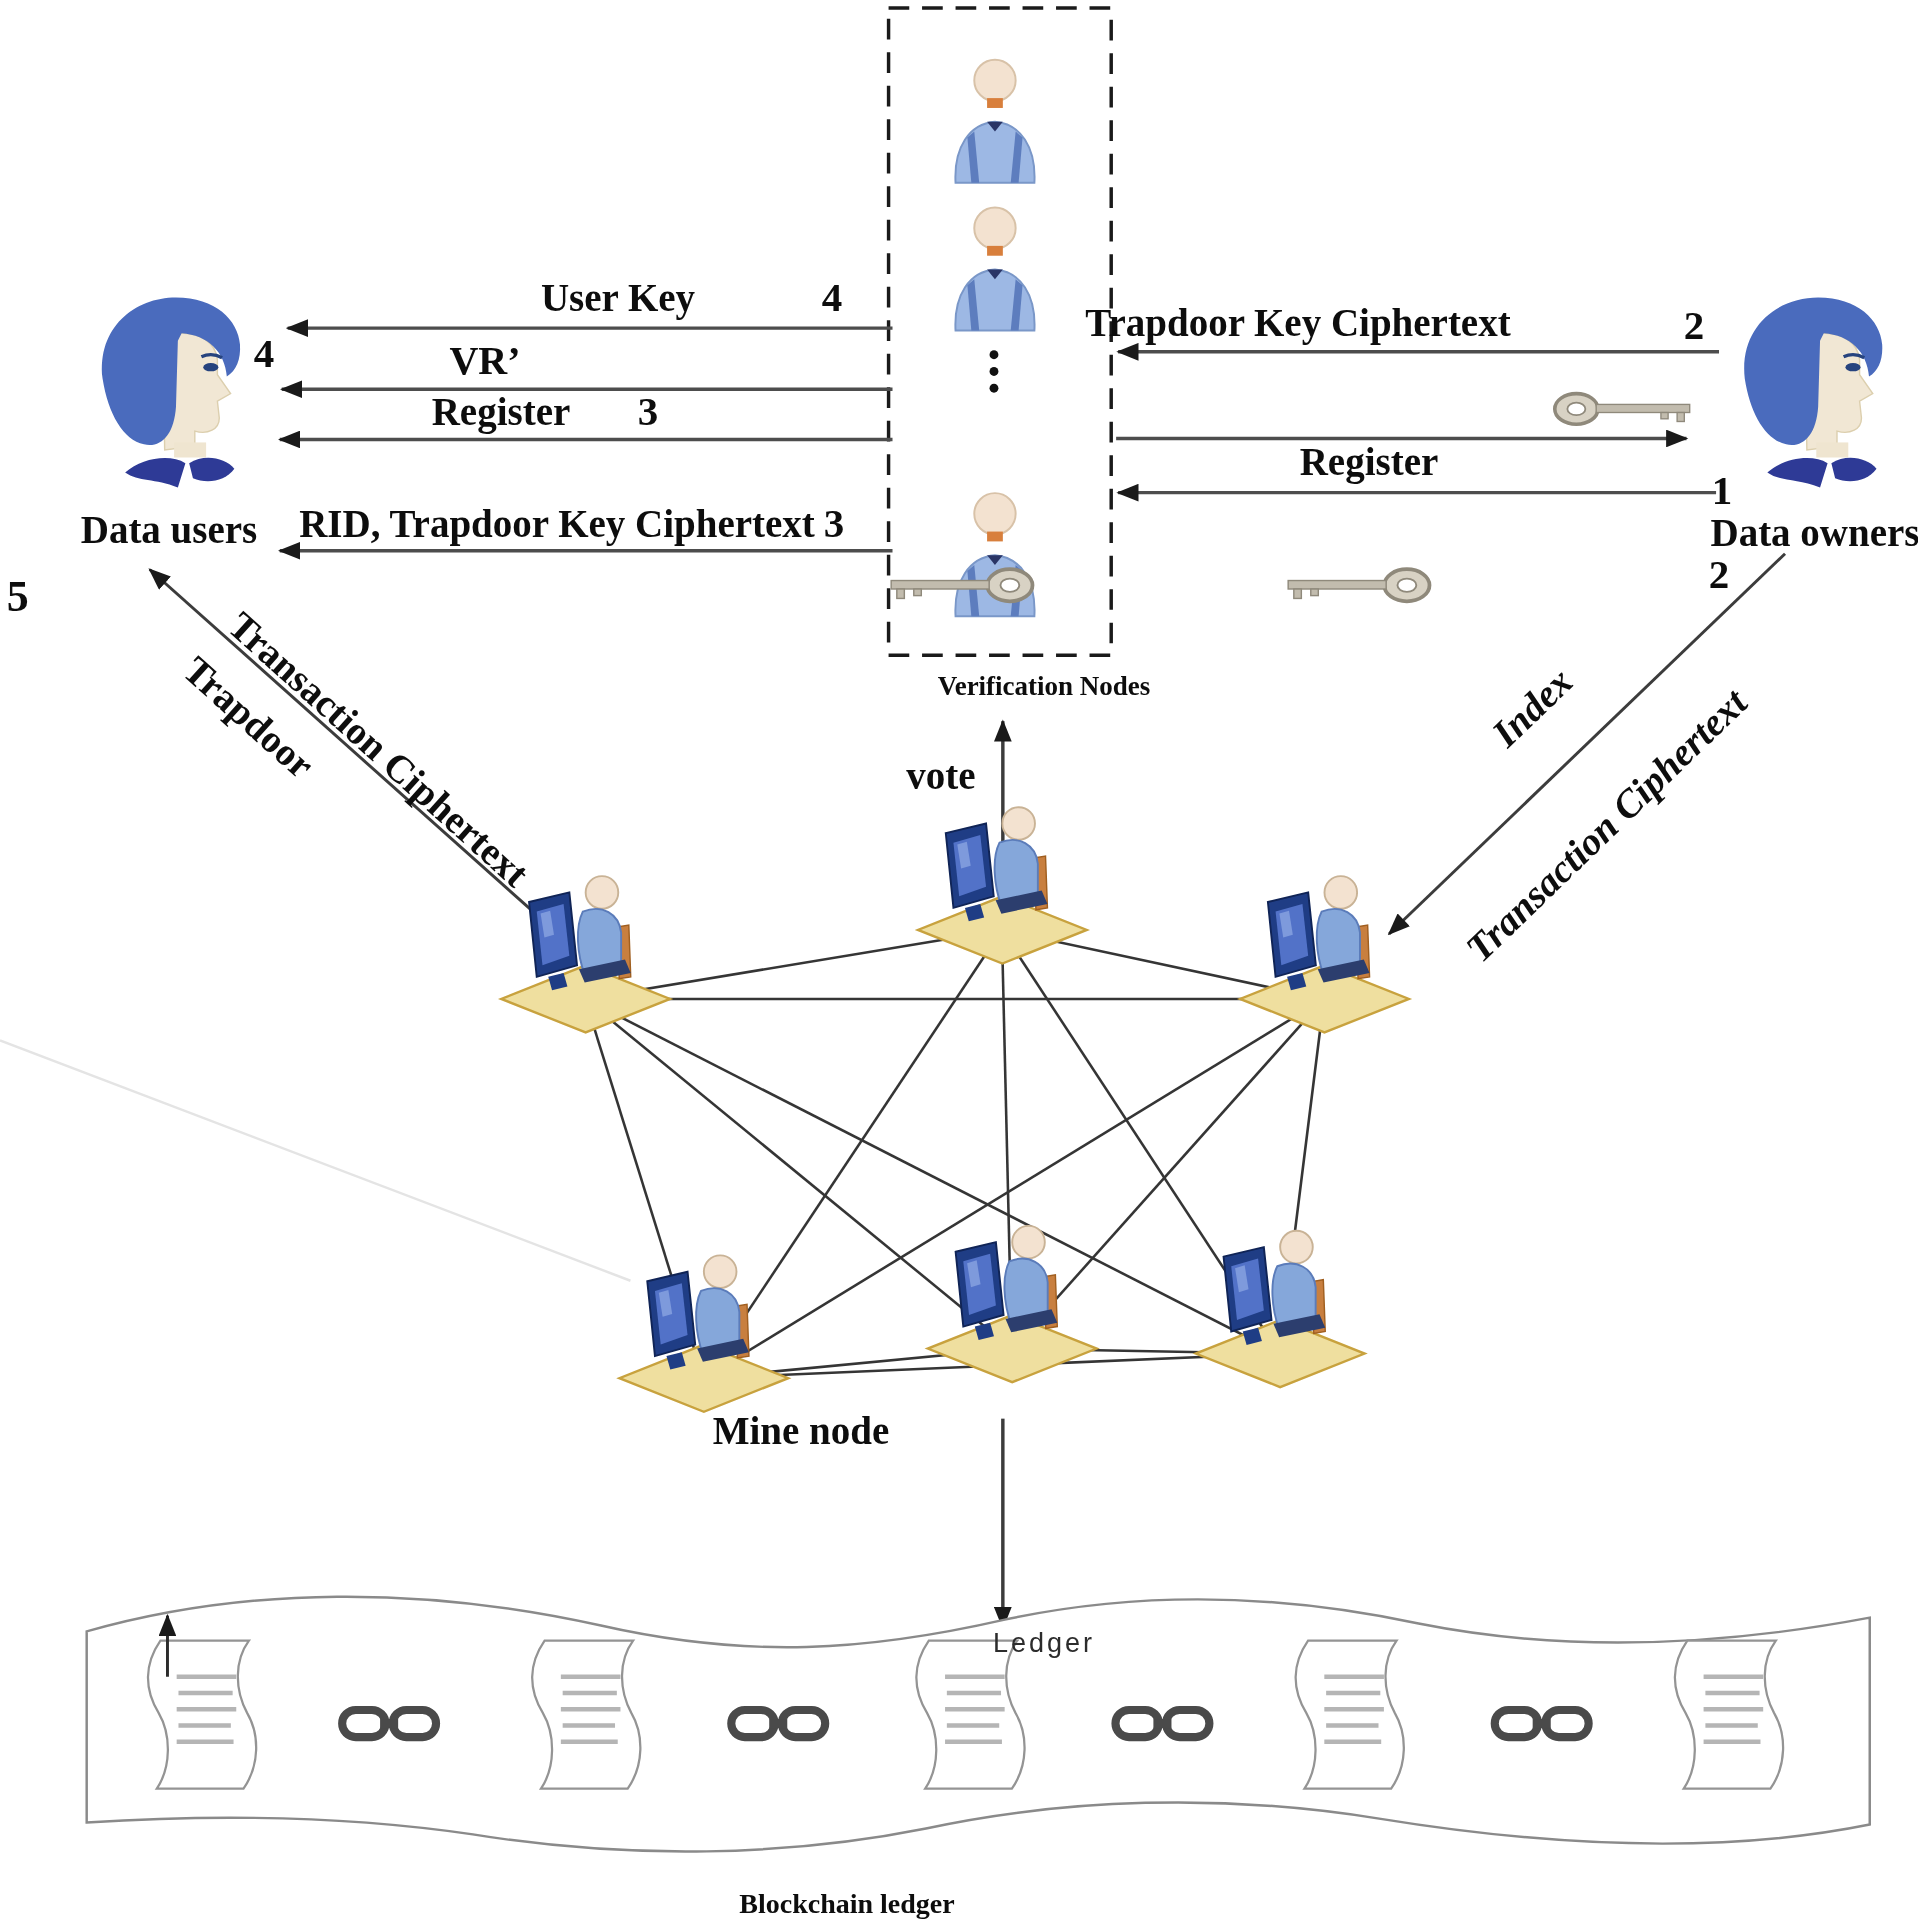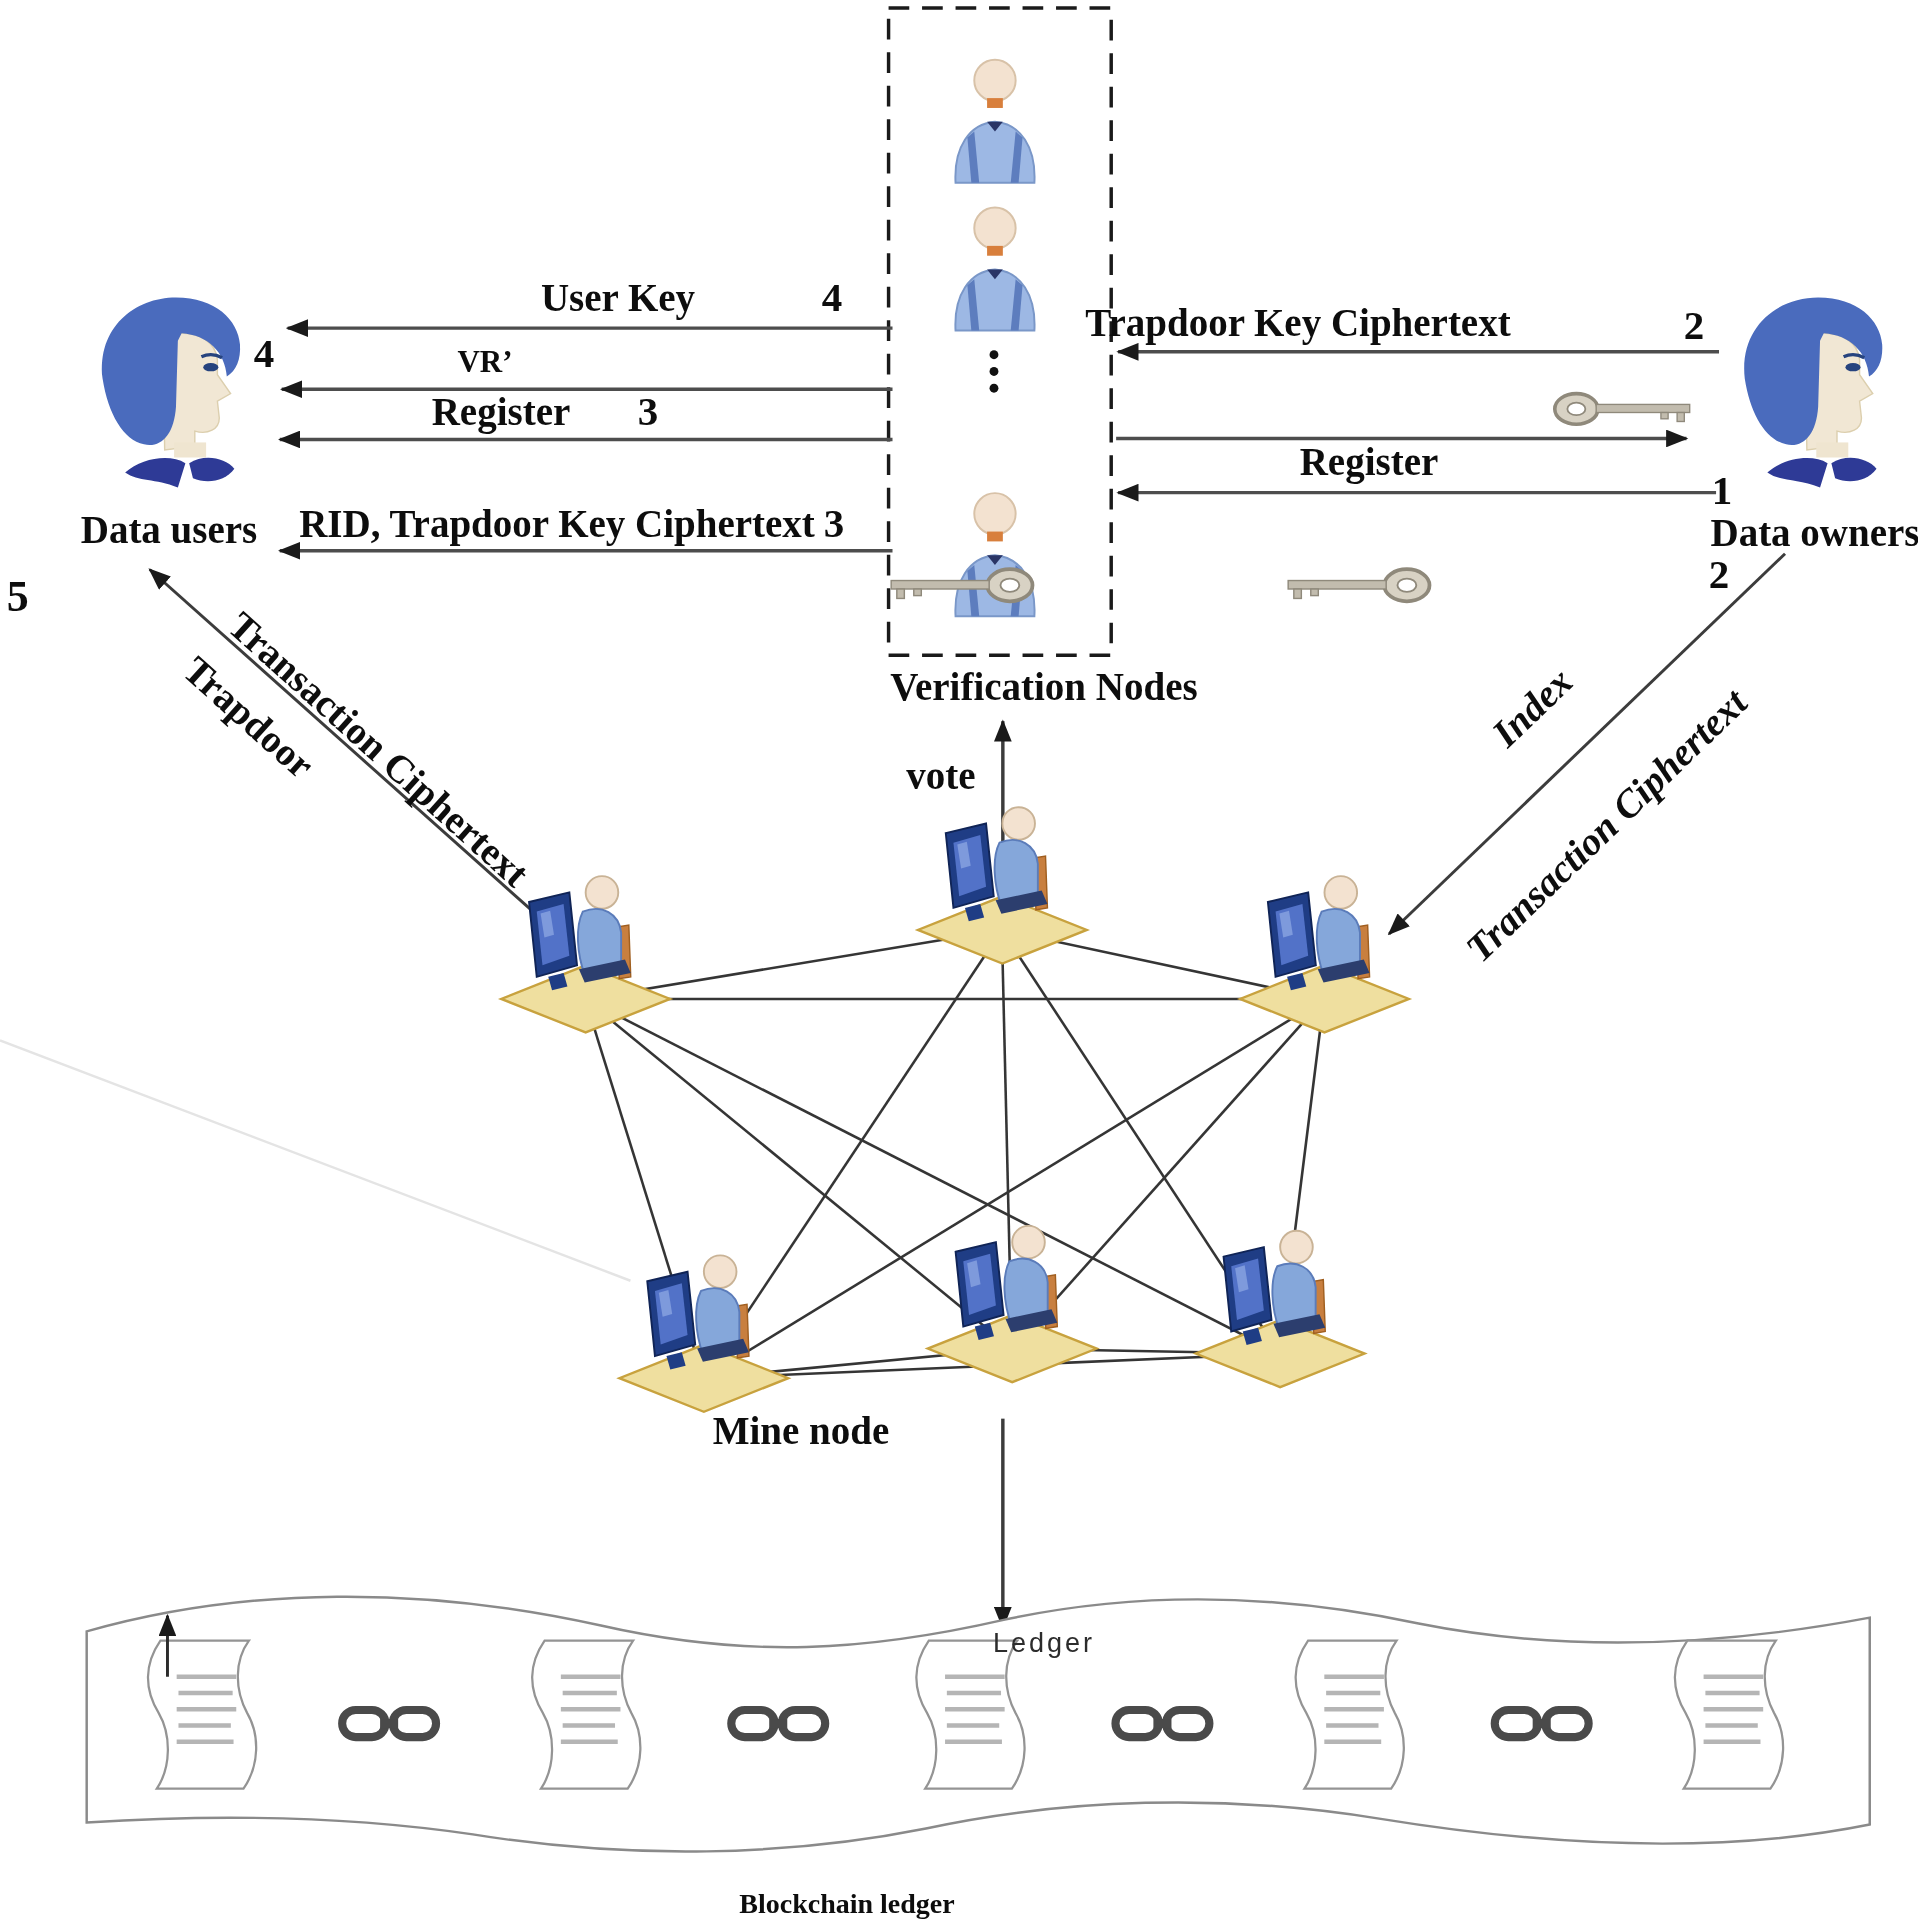--- a/index.html
+++ b/index.html
@@ -6,21 +6,21 @@
   #fig{position:relative;width:1919px;height:1931px;background:#fff;overflow:hidden;
        font-family:"Liberation Serif",serif;}
   svg{position:absolute;left:0;top:0;}
   .lbl{position:absolute;transform:translate(-50%,-50%);font-family:"Liberation Serif",serif;
        font-weight:700;color:#0d0d0d;white-space:nowrap;font-size:39px;line-height:1;}
   .num{font-size:41px;}
   .rot42{transform:translate(-50%,-50%) rotate(42deg);}
   .rotm44{transform:translate(-50%,-50%) rotate(-44deg);}
   .ledger-word{font-family:"Liberation Sans",sans-serif;font-weight:400;letter-spacing:3px;
        color:#2c2c2c;font-size:27px;}
-  .small{font-size:31px;}
+  .small{font-size:40px;}
 </style>
 </head>
 <body>
 
 <div id="fig">
 
 <svg width="1919" height="1931" viewBox="0 0 1948 1960">
   <defs>
     <marker id="ah" viewBox="0 0 10 8" refX="9.2" refY="4" markerWidth="23" markerHeight="18" orient="auto-start-reverse" markerUnits="userSpaceOnUse">
       <path d="M0,0 L10,4 L0,8 Z" fill="#1a1a1a"></path>
@@ -157,21 +157,21 @@
   <use href="#docIcon" x="1295" y="1658" width="150" height="165"></use>
   <use href="#docIcon" x="1680" y="1658" width="150" height="165"></use>
   <use href="#chainIcon" x="340" y="1722" width="110" height="55"></use>
   <use href="#chainIcon" x="735" y="1722" width="110" height="55"></use>
   <use href="#chainIcon" x="1125" y="1722" width="110" height="55"></use>
   <use href="#chainIcon" x="1510" y="1722" width="110" height="55"></use>
 
   <line x1="170" y1="1702" x2="170" y2="1640" stroke="#2c2c2c" stroke-width="3" marker-end="url(#ah)"></line>
 </svg>
 
-<div class="lbl" style="left:1044px;top:686px;font-size:39px">Verification Nodes</div>
+<div class="lbl" style="left:1044px;top:686px;font-size:27px">Verification Nodes</div>
 
 <div class="lbl" style="left:169px;top:529px">Data users</div>
 <div class="lbl" style="left:1815px;top:532px">Data owners</div>
 
 <div class="lbl" style="left:618px;top:297px">User Key</div>
 <div class="lbl num" style="left:832px;top:297px">4</div>
 
 <div class="lbl small" style="left:485px;top:361px">VR’</div>
 
 <div class="lbl" style="left:501px;top:411px">Register</div>

